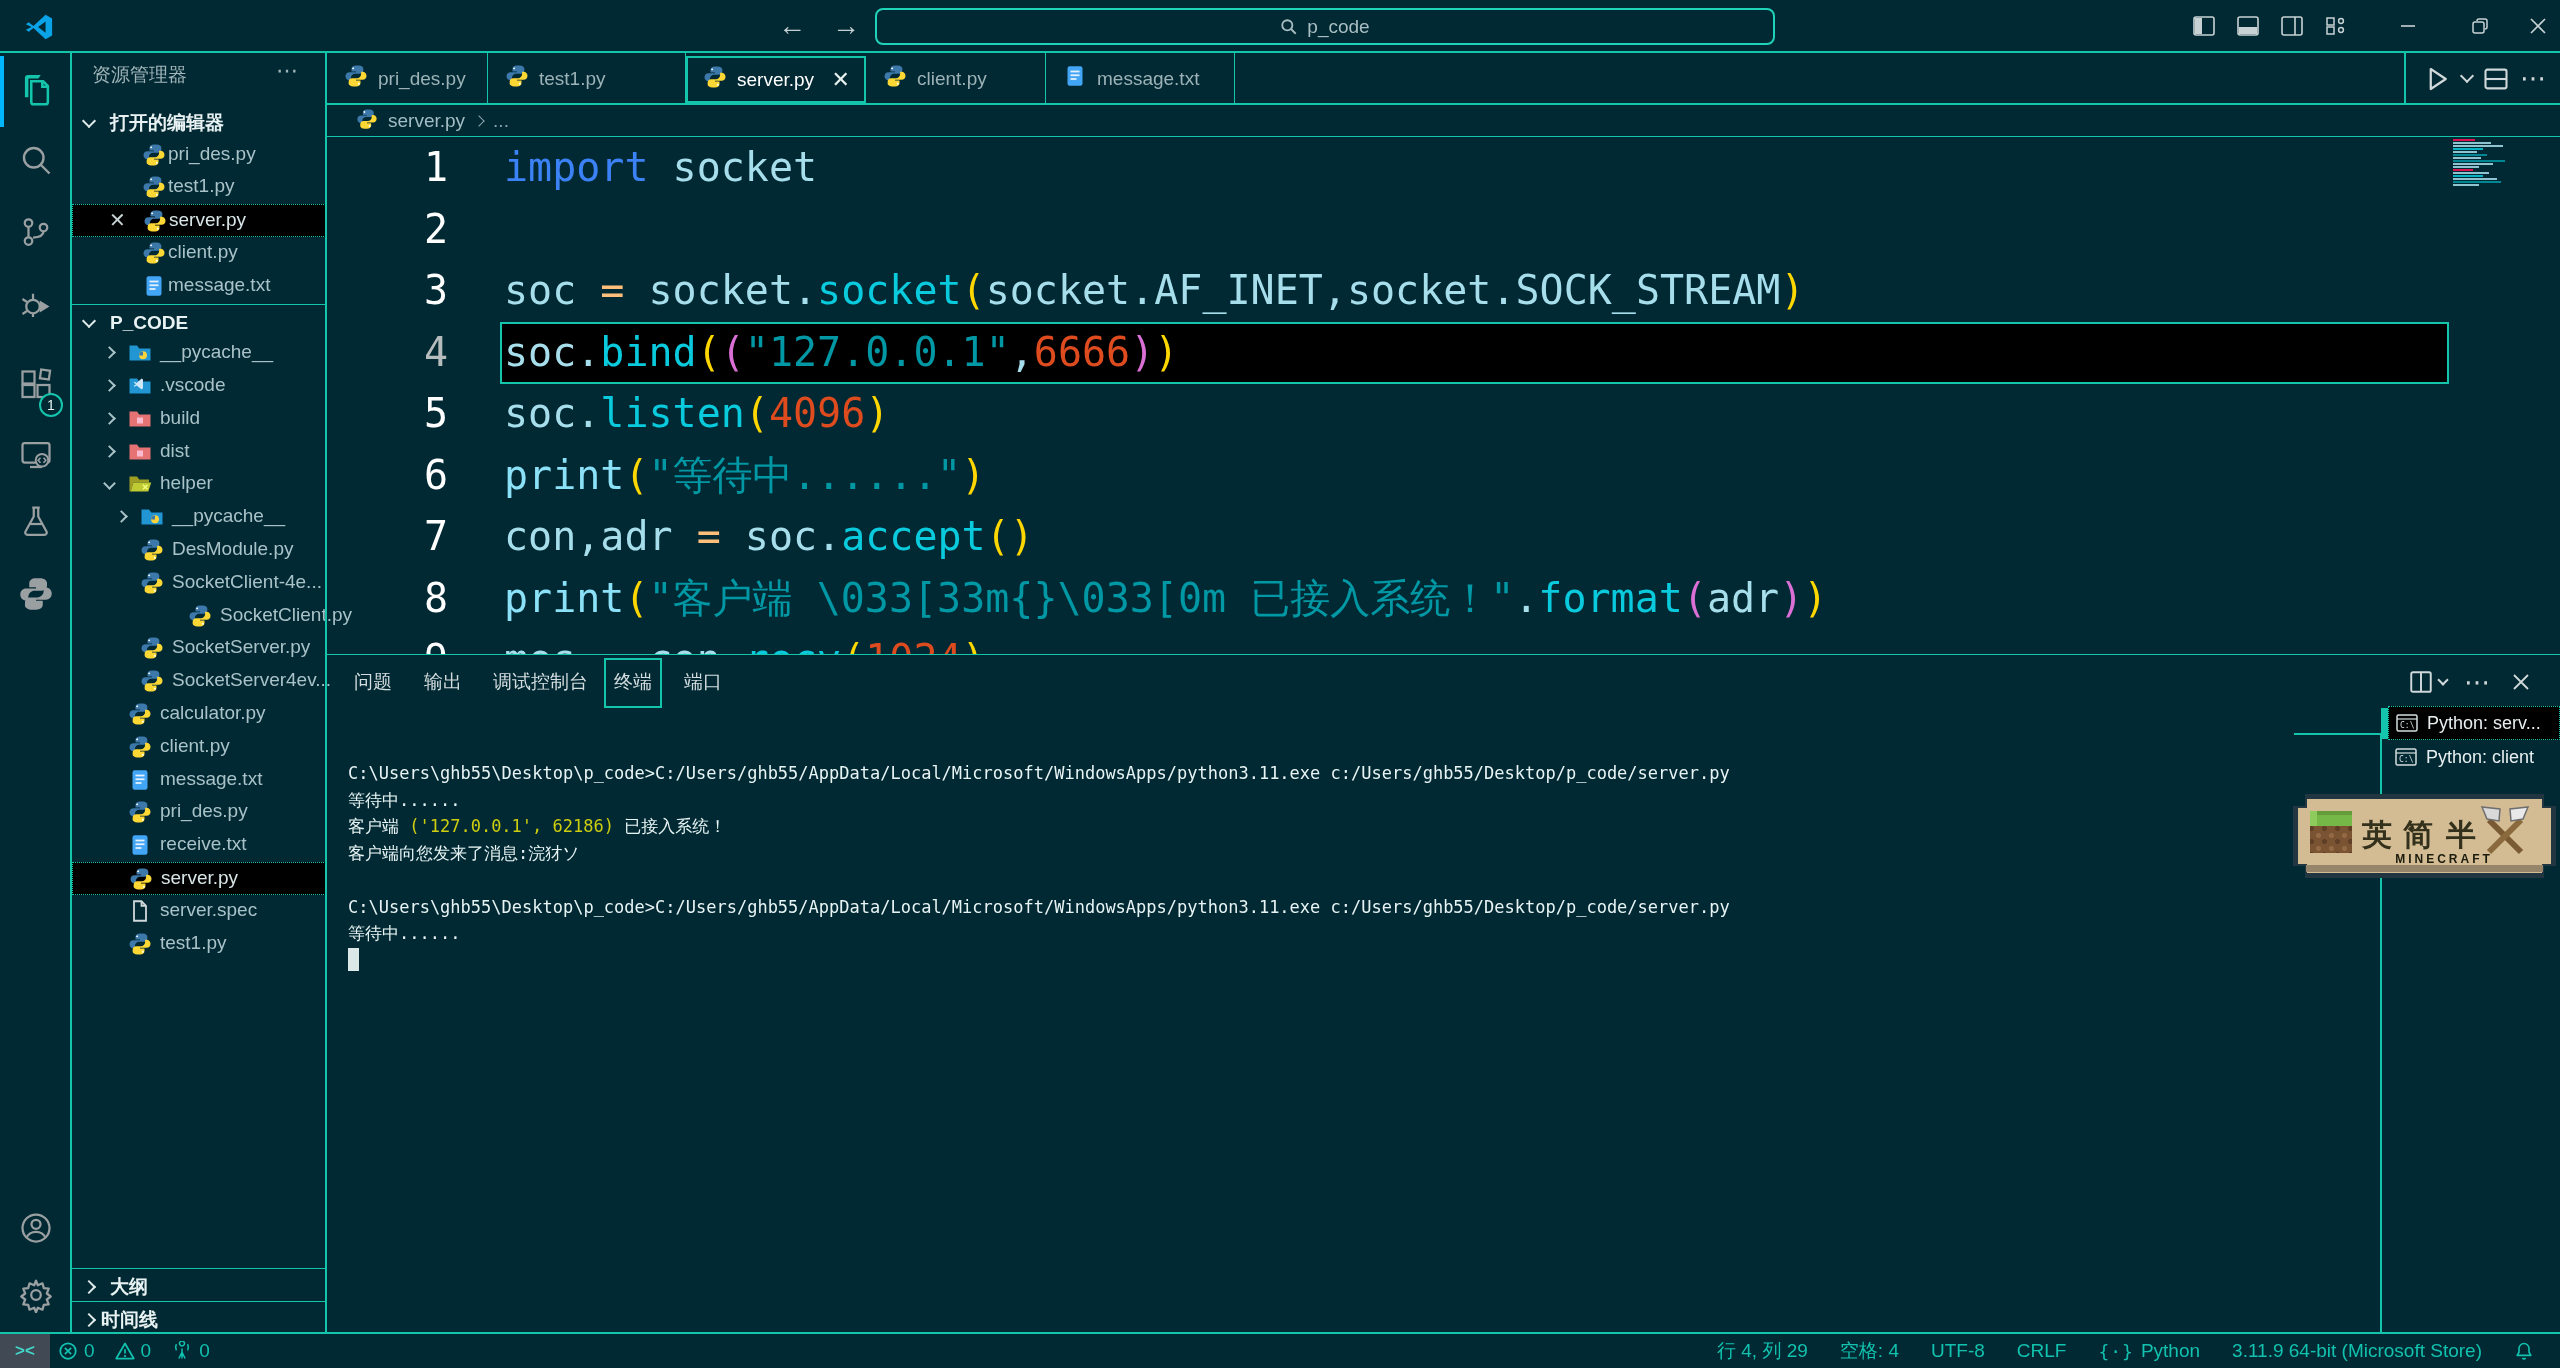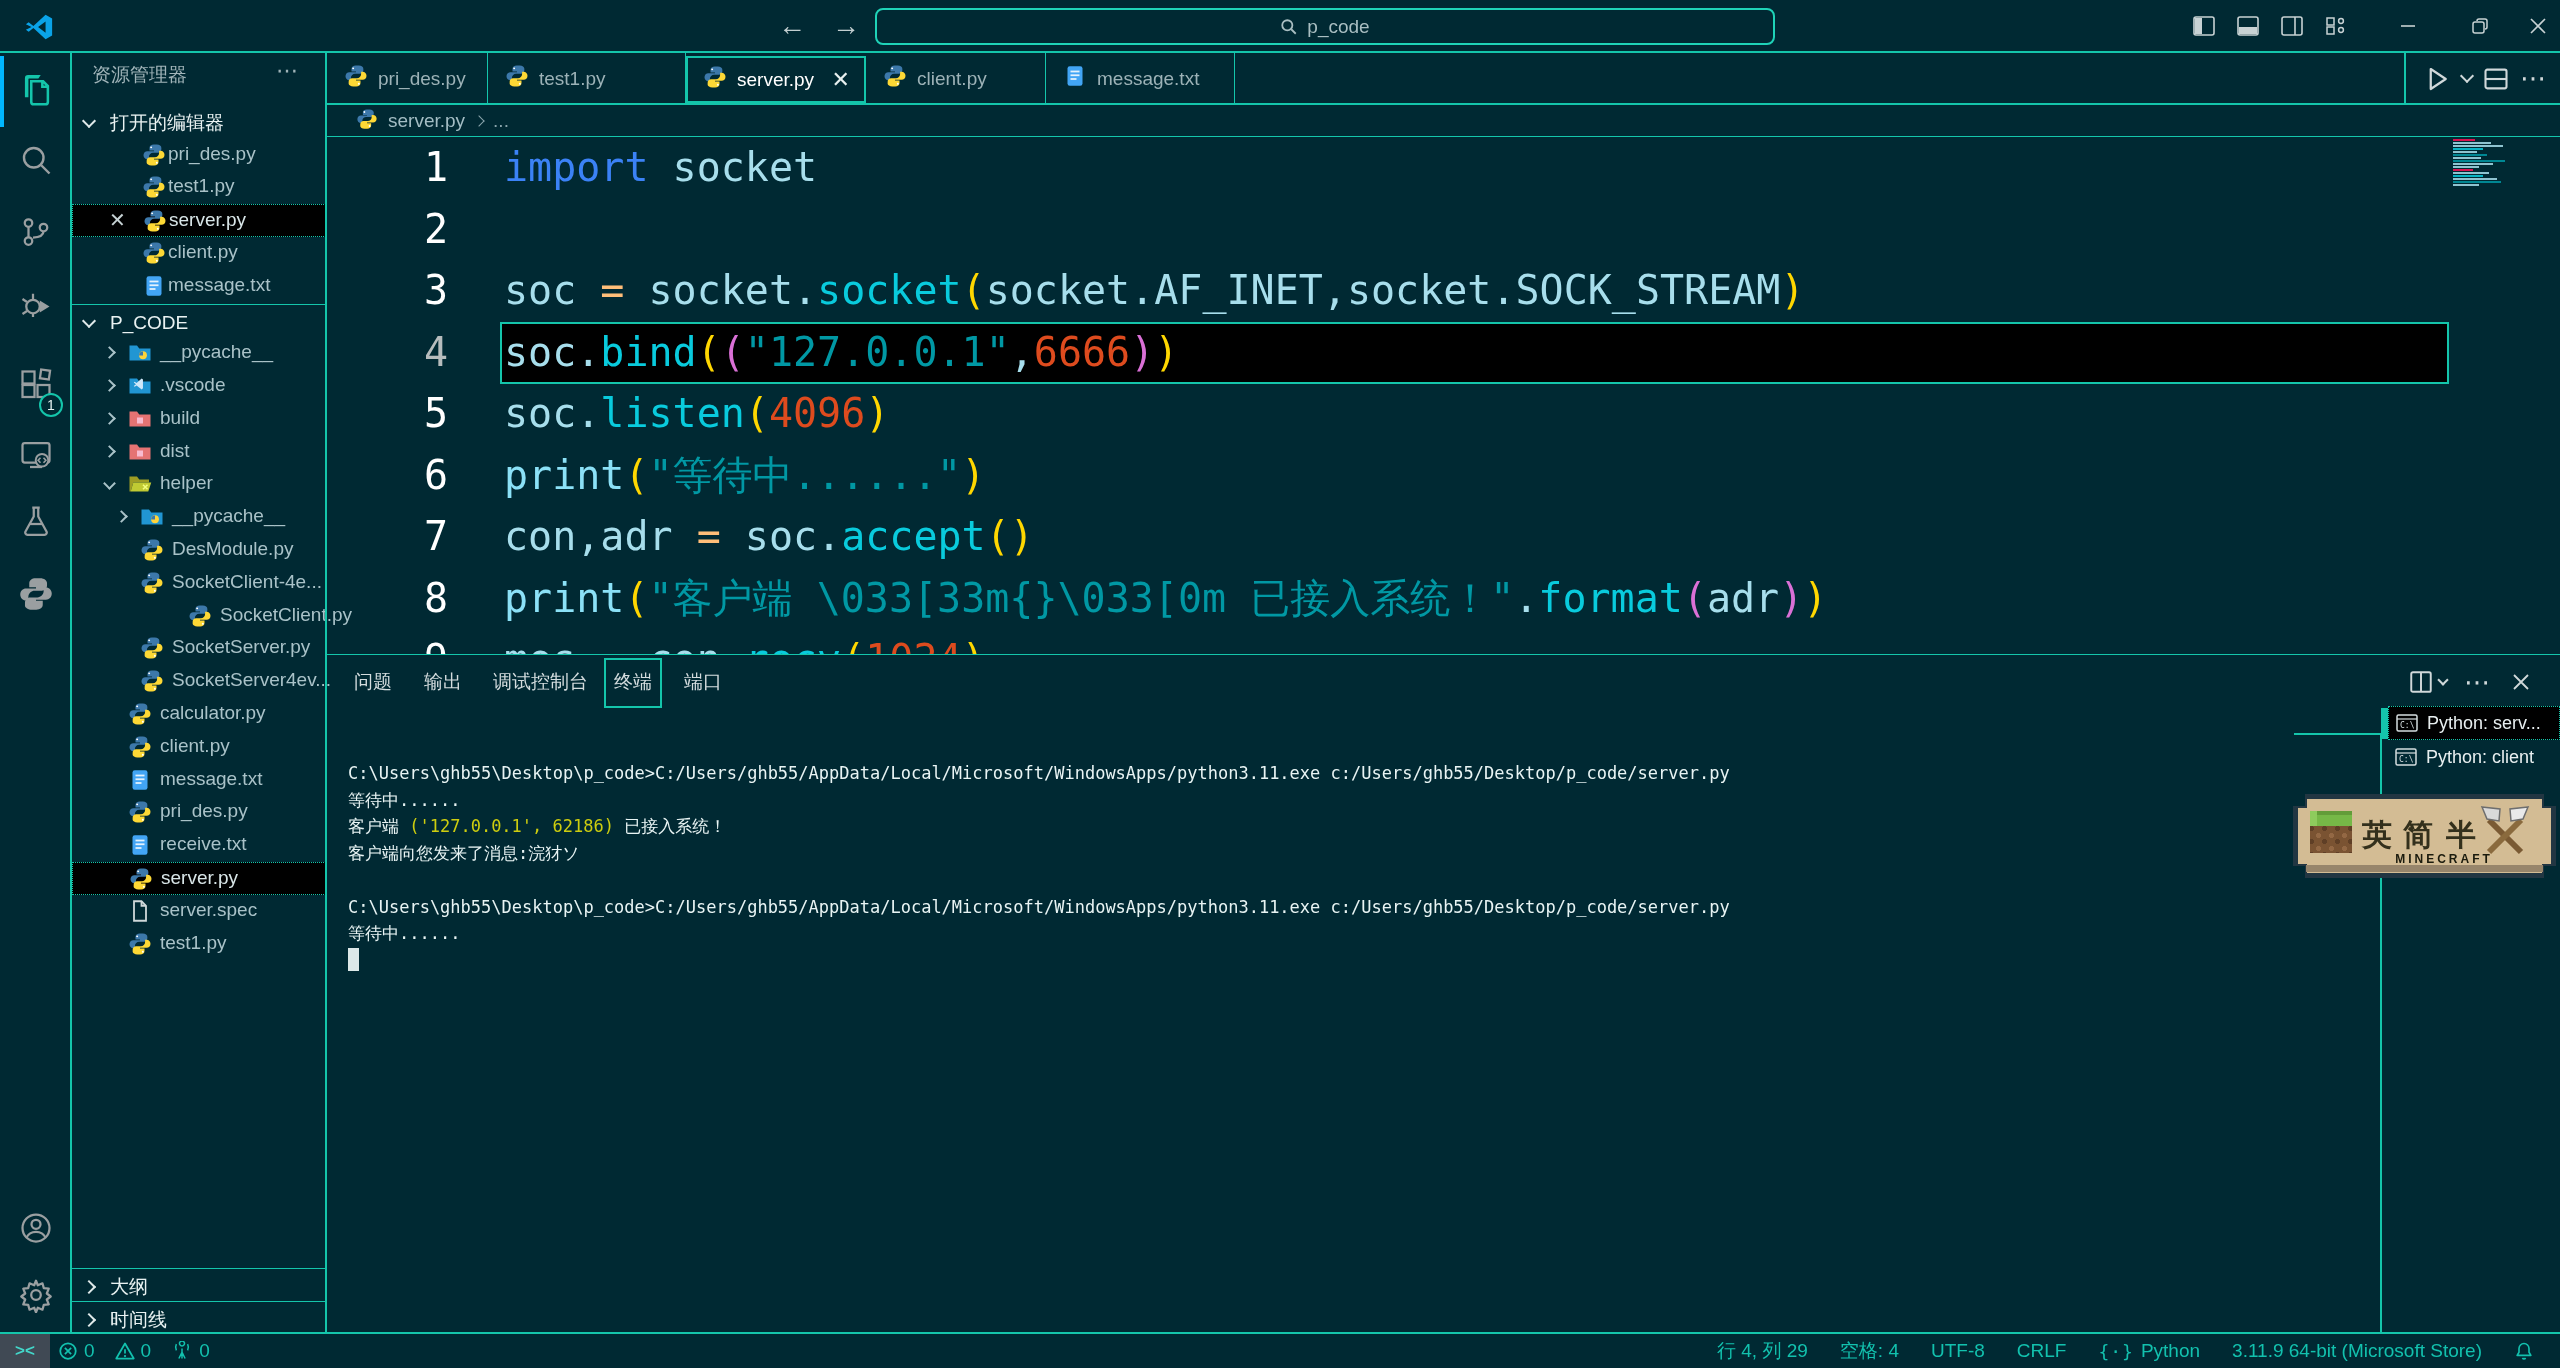--- a/index.html
+++ b/index.html
@@ -17,21 +17,21 @@
   #winctl{position:absolute;right:0;top:0;height:52px;display:flex;align-items:center}
   #winctl .wbtn{width:44px;height:52px;display:flex;align-items:center;justify-content:center}
   
   #activitybar{position:absolute;left:0;top:53px;width:71px;height:1279px}
   .actslot{position:absolute;left:0;width:71px;height:68px;display:flex;align-items:center;justify-content:center}
   #act-indicator{position:absolute;left:0;top:56px;width:4px;height:71px;background:#00b7ff}
   .badge1{position:absolute;right:8px;bottom:2px;width:24px;height:24px;border-radius:50%;background:#002933;border:2px solid #14c5ab;color:#e8f2f2;font-size:14px;display:flex;align-items:center;justify-content:center}
   
   #sidebar-title{position:absolute;left:92px;top:62px;font-size:19px;color:#a0b4b9}
   #sidebar-dots{position:absolute;left:276px;top:58px;font-size:22px;color:#a0b4b9;letter-spacing:1px}
-  .sechdr{position:absolute;left:72px;width:254px;height:33px;display:flex;align-items:center;font-weight:normal;color:#e9f2f2;font-size:19px}
+  .sechdr{position:absolute;left:72px;width:254px;height:33px;display:flex;align-items:center;font-weight:bold;color:#e9f2f2;font-size:19px}
   .sechdr .chev{margin-left:12px;margin-right:7px}
   .srow{position:absolute;left:72px;width:254px;height:33px;display:flex;align-items:center;font-size:19px;color:#a9c2c8}
   .srow.sel{background:#000;border:1px dotted #14c5ab;color:#d9e6e8}
   .srow .icon{position:absolute;width:24px;height:24px;top:4px}
   .srow .lbl{position:absolute;top:4px;white-space:nowrap}
   .srow .closex{position:absolute;left:36px;top:3px;font-size:20px;color:#c6d2d4}
   .chev{width:10px;height:10px;border-right:2px solid #a9c2c8;border-bottom:2px solid #a9c2c8;display:inline-block}
   .chev.r{transform:rotate(-45deg)}
   .chev.d{transform:rotate(45deg)}
   .chev.w{border-color:#dfe9ea}
@@ -456,21 +456,21 @@
     </div>
   </div>
 <div class="hline" style="left:72px;top:1268px;width:254px;height:1px"></div>
 <div class="sechdr" style="top:1270px">
   <span class="chev r w"></span>
   <span style="margin-left:9px">大纲</span>
 </div>
 <div class="hline" style="left:72px;top:1301px;width:254px;height:1px"></div>
 <div class="sechdr" style="top:1303px">
   <span class="chev r w"></span>
-  <span style="margin-left:9px">时间线</span>
+  <span style="">时间线</span>
 </div>
 <div class="vline" style="left:325px;top:53px;height:1279px"></div>
 
 <div id="tabsrow">
     <div class="tab" style="left: 327px; width: 161px;">
       <span class="icon"><svg width="24" height="24" viewBox="0 0 16 16">
           <path d="M7.9 1 C6.1 1 5 1.9 5 3.3 V5 h3 v0.5 H3.6 C2.1 5.5 1 6.6 1 8.2 c0 1.5 1.1 2.7 2.6 2.7 h1 V9.3 c0-1.6 1.3-2.8 2.8-2.8 h3.2 c1.3 0 2.3-1 2.3-2.3 V3.3 C13 2 11.6 1 9.9 1 Z" fill="#3c78aa"></path>
           <circle cx="6.1" cy="2.9" r="0.65" fill="#fff"></circle>
           <path d="M8.1 15 c1.8 0 2.9-0.9 2.9-2.3 V11 h-3 v-0.5 h4.4 c1.5 0 2.6-1.1 2.6-2.7 0-1.5-1.1-2.7-2.6-2.7 h-1 v1.6 c0 1.6-1.3 2.8-2.8 2.8 H5.4 c-1.3 0-2.3 1-2.3 2.3 v1.4 C3.1 14 4.5 15 6.2 15 Z" fill="#fdd835"></path>
           <circle cx="9.9" cy="13.1" r="0.65" fill="#fff"></circle>

